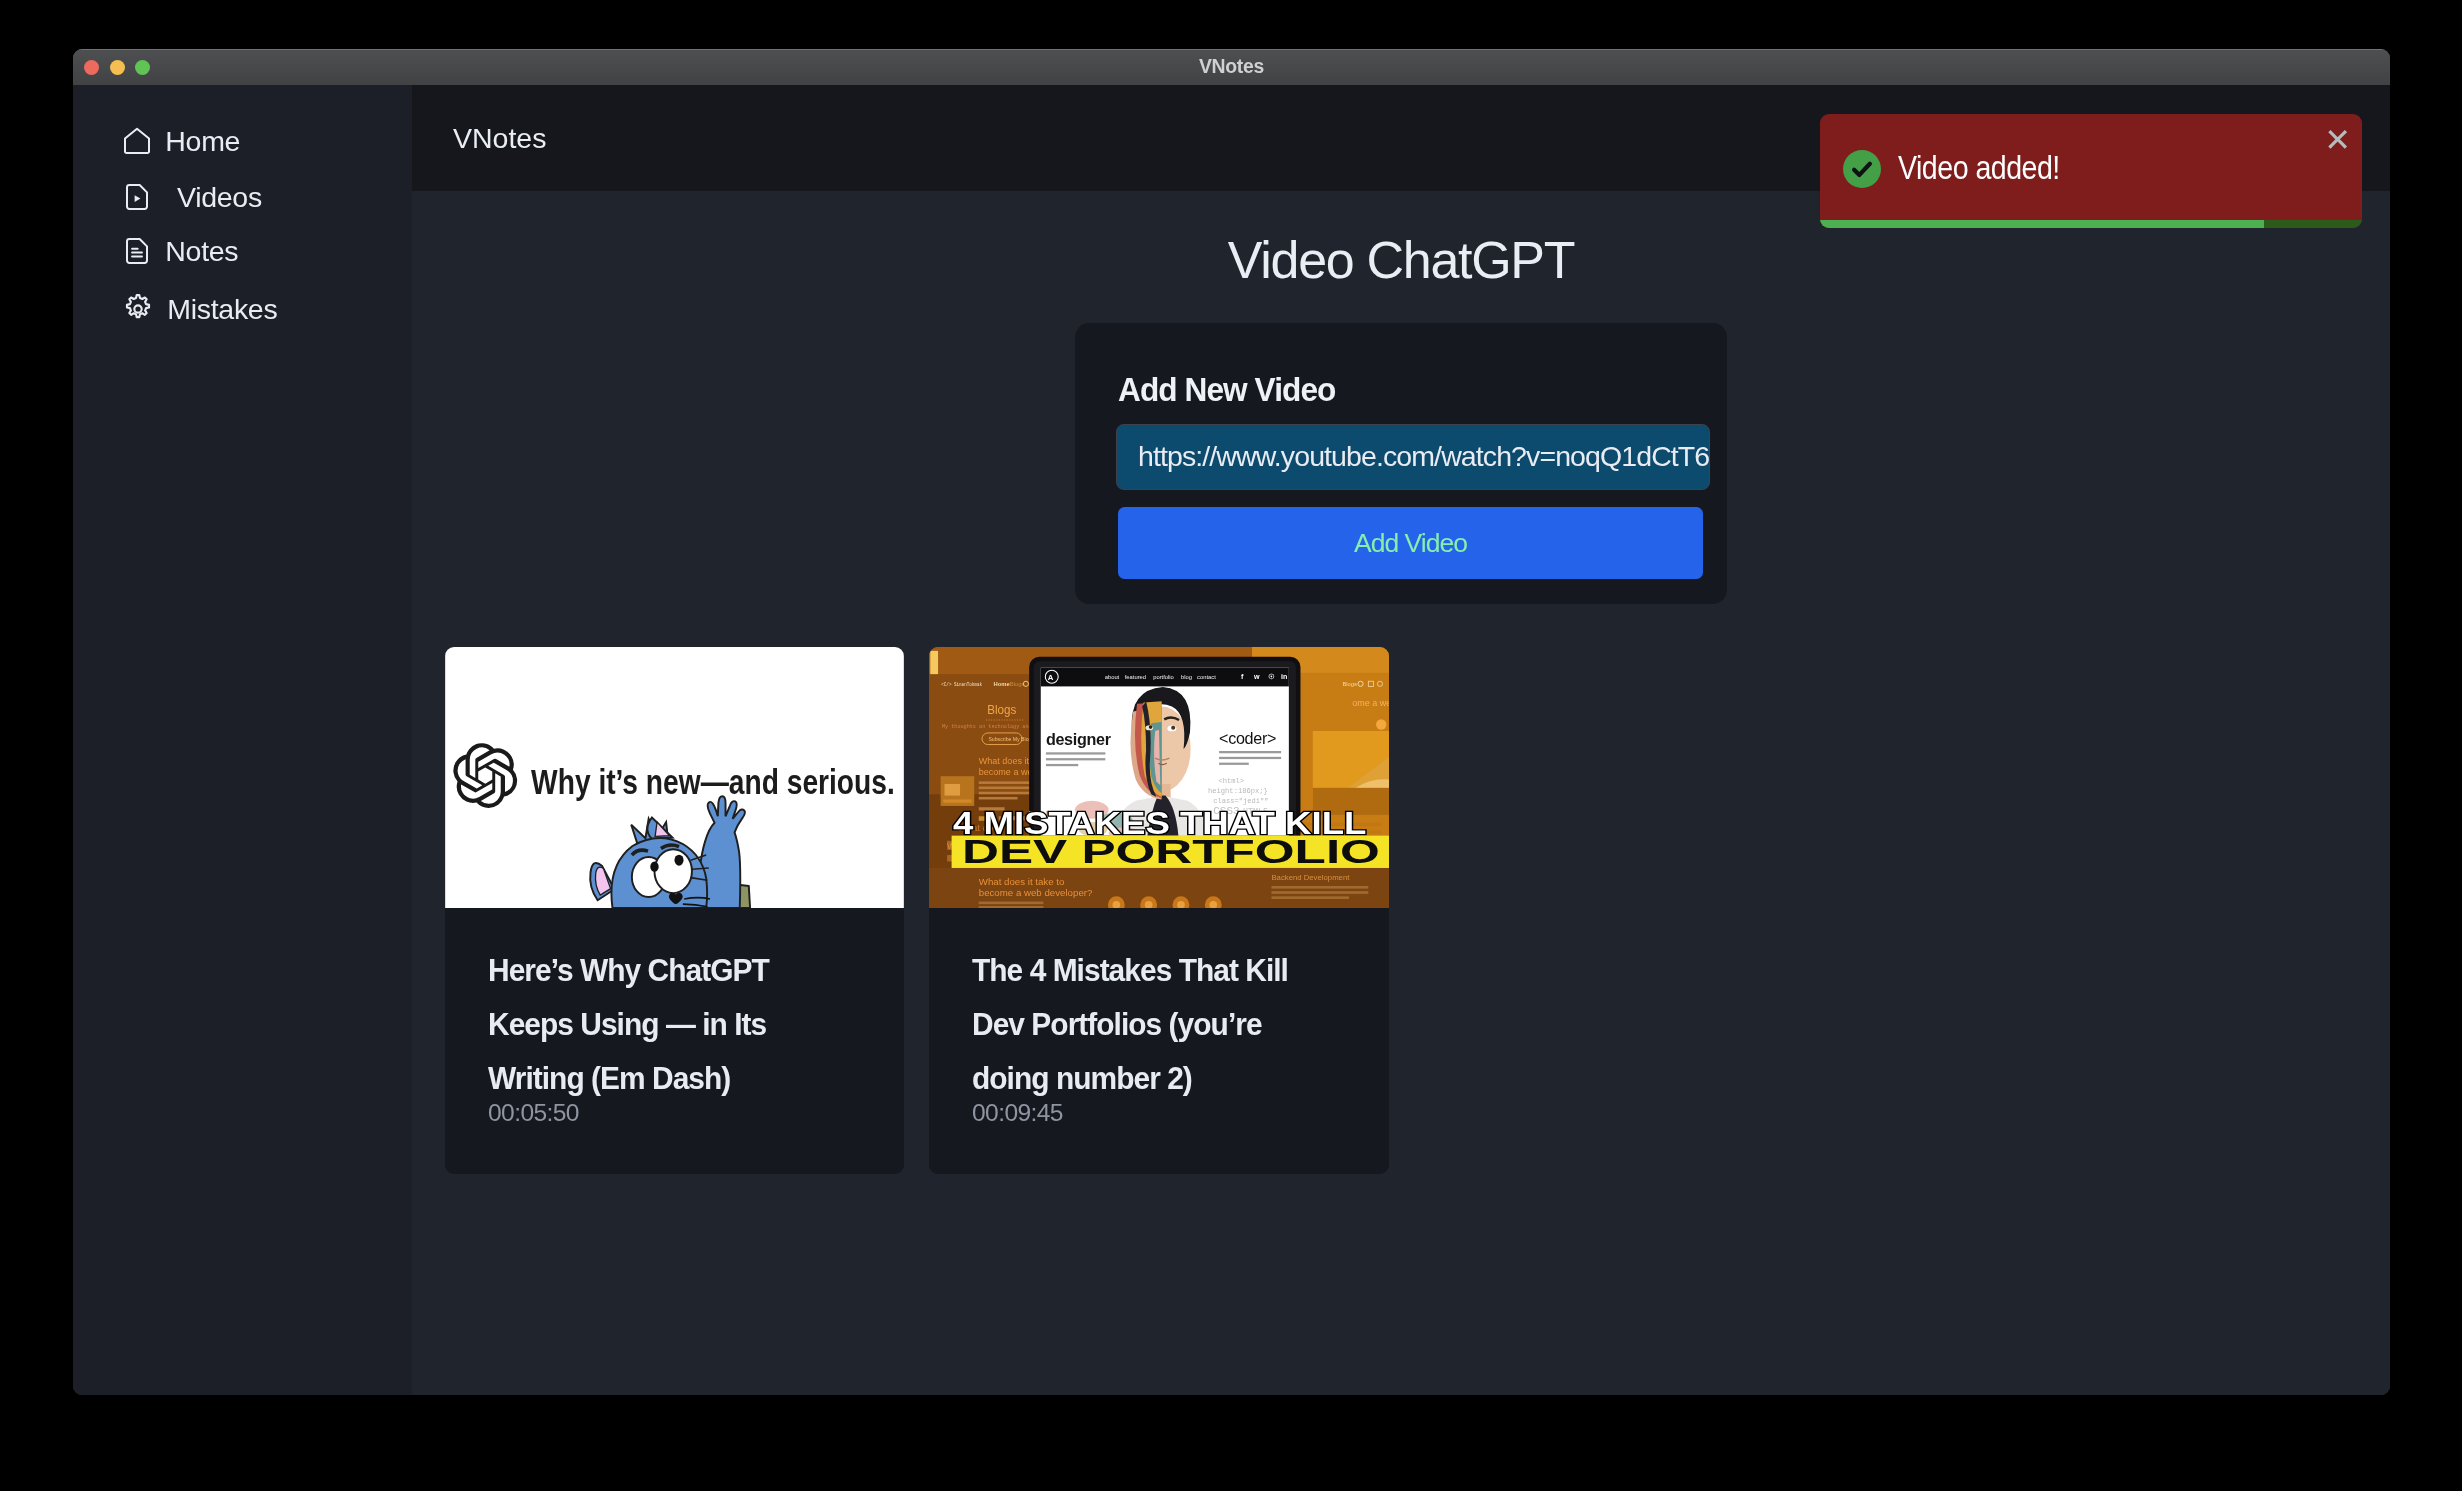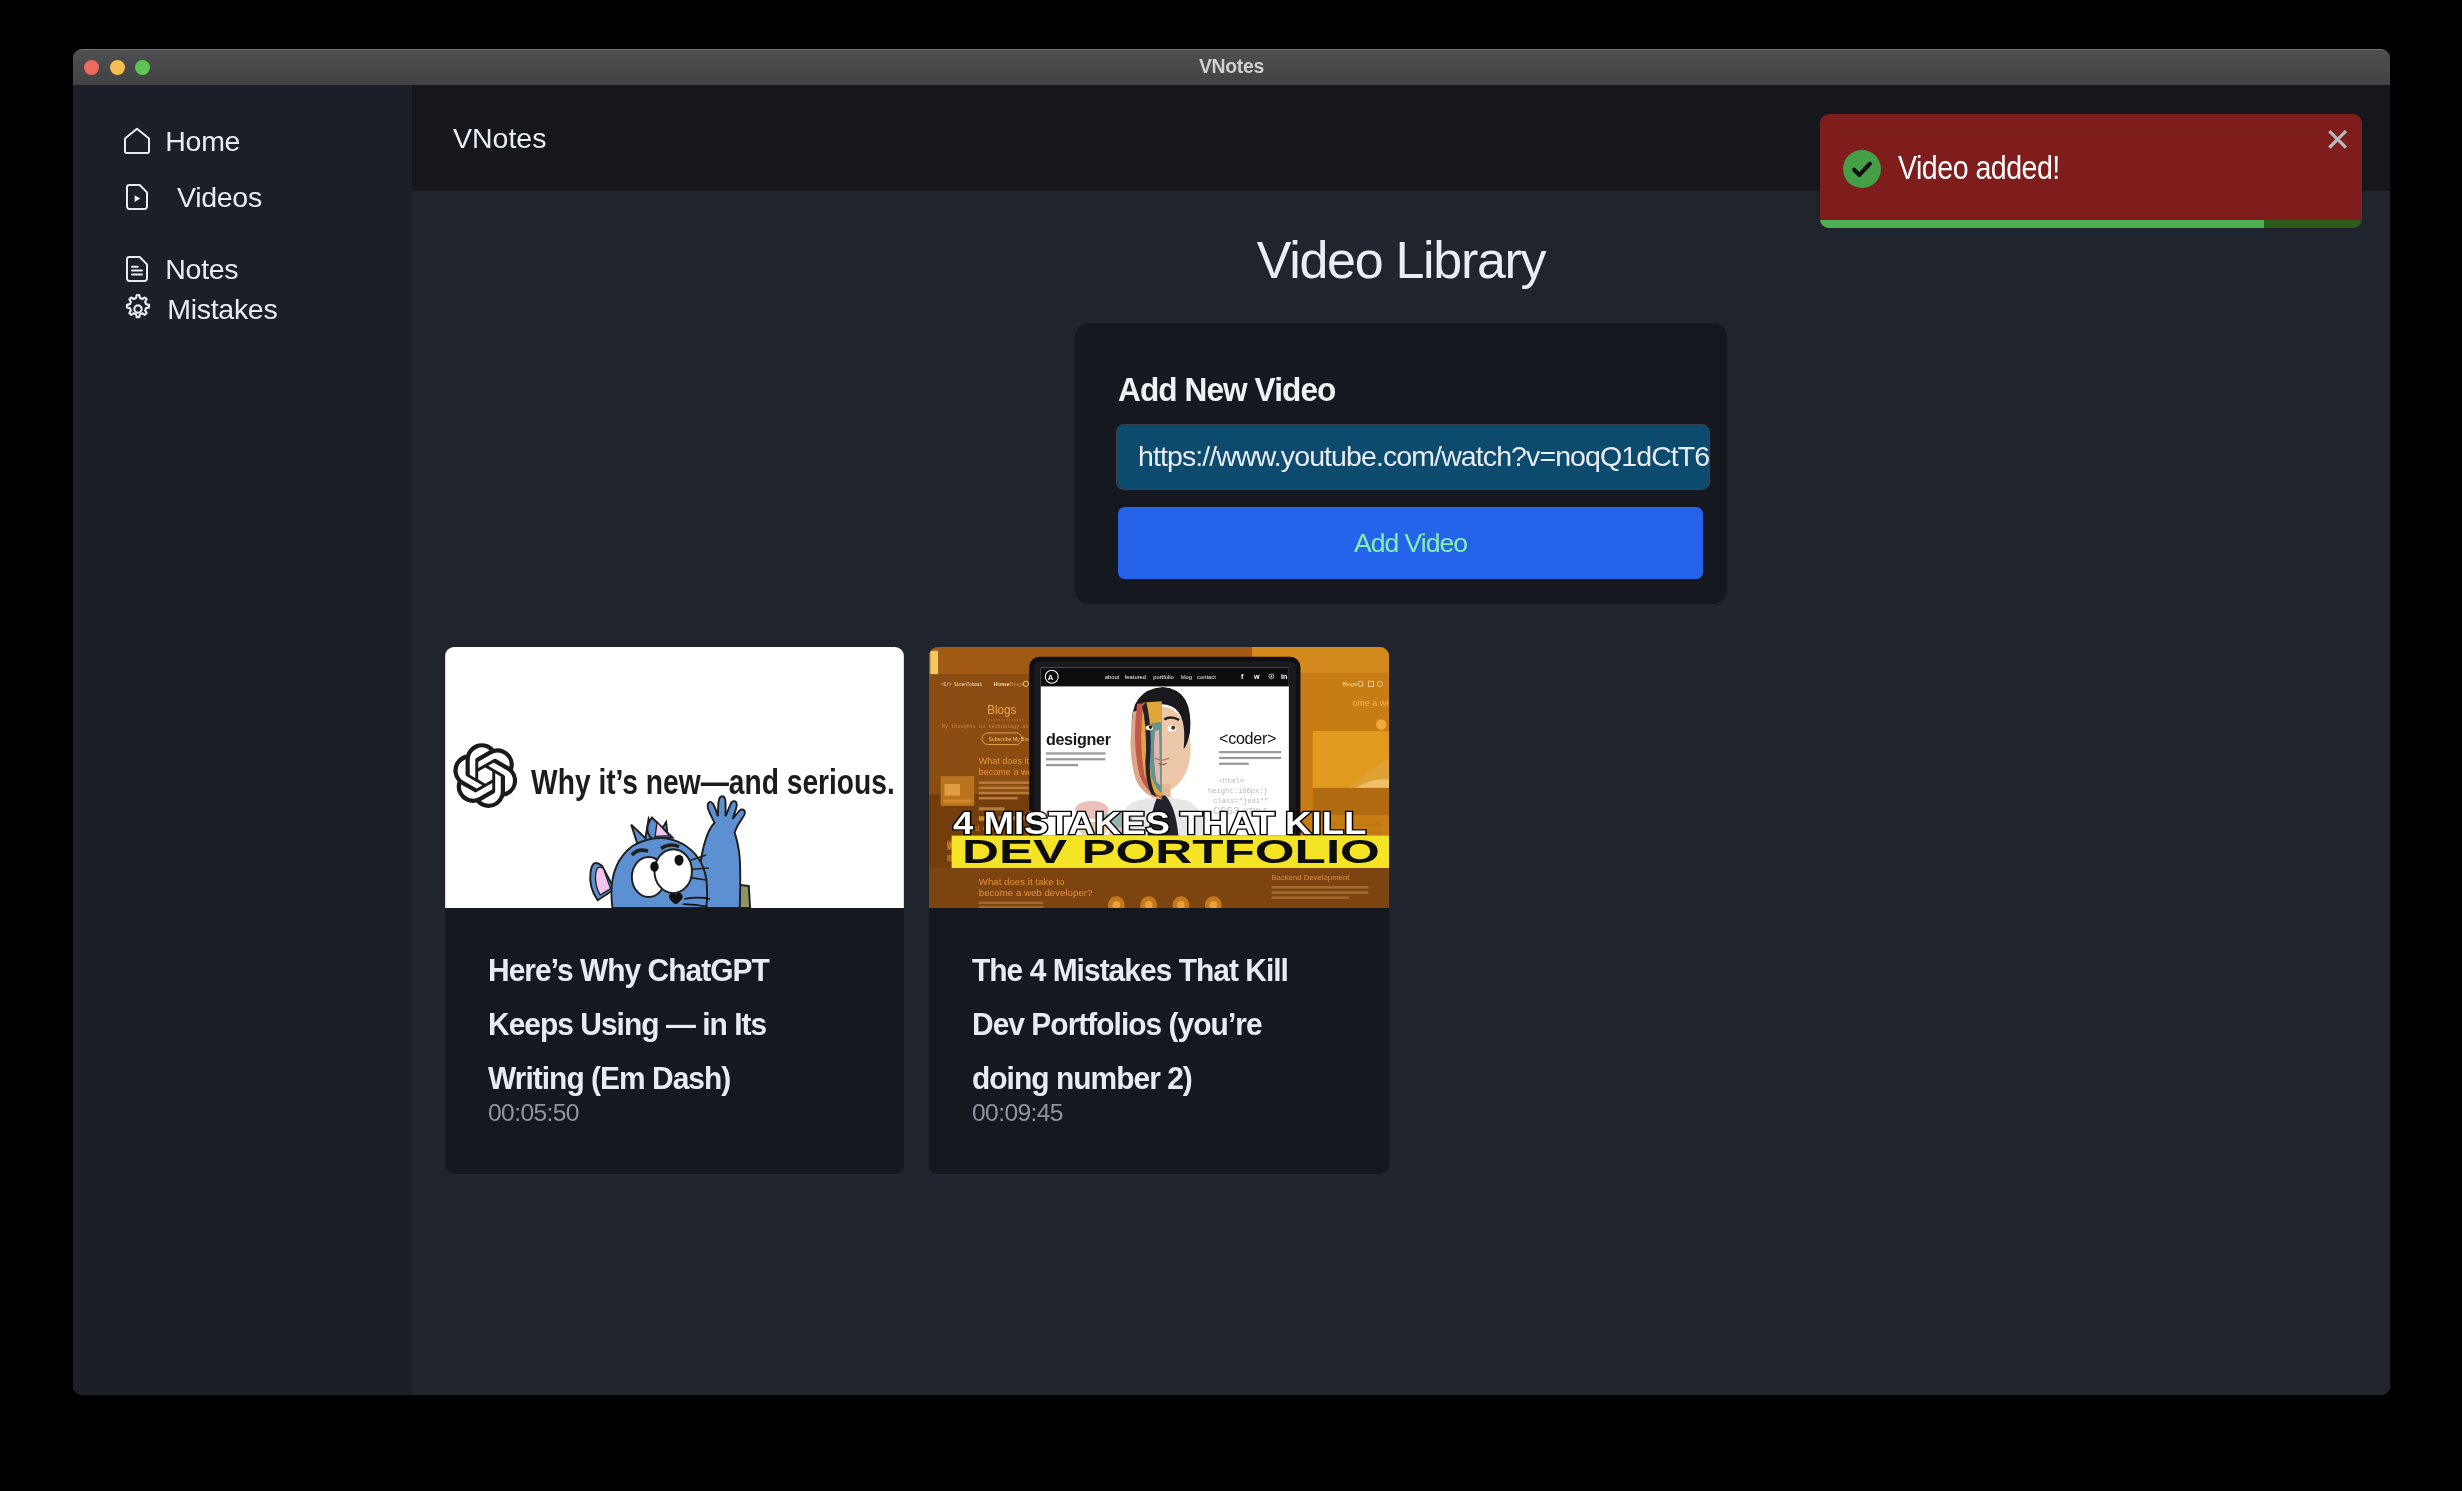--- a/index.html
+++ b/index.html
@@ -53,40 +53,40 @@
         </svg>
       <span>Home</span>
     </div>
     <div class="nav-item" style="top:94px;gap:24px;">
       <svg width="32" height="32" viewBox="0 0 24 24" fill="none" stroke="#e9edf3" stroke-width="1.5" stroke-linecap="round" stroke-linejoin="round">
           <path d="M4.5 4.8 a1.8 1.8 0 0 1 1.8 -1.8 H14 L19.5 8.5 V19.2 a1.8 1.8 0 0 1 -1.8 1.8 H6.3 a1.8 1.8 0 0 1 -1.8 -1.8 Z"></path>
           <path d="M10.2 10.6 L14.6 13.2 L10.2 15.8 Z" fill="#e9edf3" stroke="none"></path>
         </svg>
       <span>Videos</span>
     </div>
-    <div class="nav-item" style="top:166px;">
+    <div class="nav-item" style="top:148px;">
       <svg width="32" height="32" viewBox="0 0 24 24" fill="none" stroke="#e9edf3" stroke-width="1.5" stroke-linecap="round" stroke-linejoin="round">
           <path d="M4.5 4.8 a1.8 1.8 0 0 1 1.8 -1.8 H14 L19.5 8.5 V19.2 a1.8 1.8 0 0 1 -1.8 1.8 H6.3 a1.8 1.8 0 0 1 -1.8 -1.8 Z"></path>
           <path d="M8.3 10.3 h4.2 M8.3 13.2 h7.4 M8.3 16.1 h7.4"></path>
         </svg>
       <span>Notes</span>
     </div>
     <div class="nav-item" style="top:206px;">
       <svg width="34" height="34" viewBox="0 0 24 24" fill="none" stroke="#e9edf3" stroke-width="1.5" stroke-linecap="round" stroke-linejoin="round">
           <circle cx="12" cy="12" r="2.6"></circle>
           <path d="M12.9 2.2h-1.8l-.5 2.1-1.6.66-1.85-1.1-1.27 1.27 1.1 1.85-.66 1.6-2.1.5v1.8l2.1.5.66 1.6-1.1 1.85 1.27 1.27 1.85-1.1 1.6.66.5 2.1h1.8l.5-2.1 1.6-.66 1.85 1.1 1.27-1.27-1.1-1.85.66-1.6 2.1-.5v-1.8l-2.1-.5-.66-1.6 1.1-1.85-1.27-1.27-1.85 1.1-1.6-.66Z"></path>
         </svg>
       <span>Mistakes</span>
     </div>
   </div>
   <div class="header">
       <div class="apptitle">VNotes</div>
     </div>
   <div class="main">
-    <div class="vl-title">Video Library</div>
+    <div class="vl-title">Video ChatGPT</div>
     <div class="panel">
       <h2>Add New Video</h2>
       <div class="inp">https://www.youtube.com/watch?v=noqQ1dCtT6</div>
       <div class="btn">Add Video</div>
     </div>
     <div class="card c1">
       <div class="thumb"><svg width="459" height="261" viewBox="0 0 710 404">
         <rect width="710" height="404" fill="#ffffff"></rect>
         <g transform="translate(12,149) scale(4.17)" fill="#1a1a1a">
           <path d="M22.2819 9.8211a5.9847 5.9847 0 0 0-.5157-4.9108 6.0462 6.0462 0 0 0-6.5098-2.9A6.0651 6.0651 0 0 0 4.9807 4.1818a5.9847 5.9847 0 0 0-3.9977 2.9 6.0462 6.0462 0 0 0 .7427 7.0966 5.98 5.98 0 0 0 .511 4.9107 6.051 6.051 0 0 0 6.5146 2.9001A5.9847 5.9847 0 0 0 13.2599 24a6.0557 6.0557 0 0 0 5.7718-4.2058 5.9894 5.9894 0 0 0 3.9977-2.9001 6.0557 6.0557 0 0 0-.7475-7.0729zm-9.022 12.6081a4.4755 4.4755 0 0 1-2.8764-1.0408l.1419-.0804 4.7783-2.7582a.7948.7948 0 0 0 .3927-.6813v-6.7369l2.02 1.1686a.071.071 0 0 1 .038.0615v5.5826a4.504 4.504 0 0 1-4.4945 4.4849zm-9.6607-4.1254a4.4708 4.4708 0 0 1-.5346-3.0137l.142.0852 4.783 2.7582a.7712.7712 0 0 0 .7806 0l5.8428-3.3685v2.3324a.0804.0804 0 0 1-.0332.0615L9.74 19.9502a4.4992 4.4992 0 0 1-6.1408-1.6464zM2.3408 7.8956a4.485 4.485 0 0 1 2.3655-1.9728V11.6a.7664.7664 0 0 0 .3879.6765l5.8144 3.3543-2.0201 1.1685a.0757.0757 0 0 1-.071 0l-4.8303-2.7865A4.504 4.504 0 0 1 2.3408 7.8956zm16.5963 3.8558L13.1038 8.364 15.1192 7.2a.0757.0757 0 0 1 .071 0l4.8303 2.7913a4.4944 4.4944 0 0 1-.6765 8.1042v-5.6772a.79.79 0 0 0-.407-.667zm2.0107-3.0231l-.142-.0852-4.7735-2.7818a.7759.7759 0 0 0-.7854 0L9.409 9.2297V6.8974a.0662.0662 0 0 1 .0284-.0615l4.8303-2.7866a4.4992 4.4992 0 0 1 6.6802 4.66zM8.3065 12.863l-2.02-1.1638a.0804.0804 0 0 1-.038-.0567V6.0742a4.4992 4.4992 0 0 1 7.3757-3.4537l-.142.0805L8.704 5.459a.7948.7948 0 0 0-.3927.6813zm1.0976-2.3654l2.602-1.4998 2.6069 1.4998v2.9994l-2.5974 1.4997-2.6067-1.4997Z"></path>

